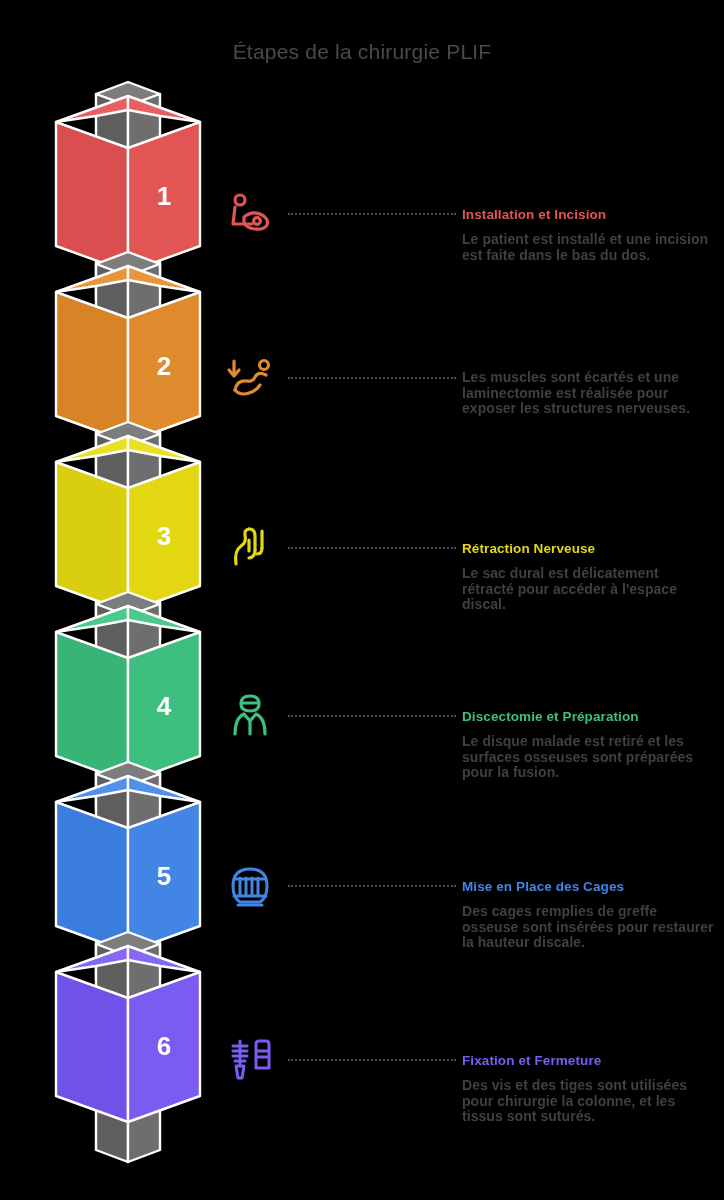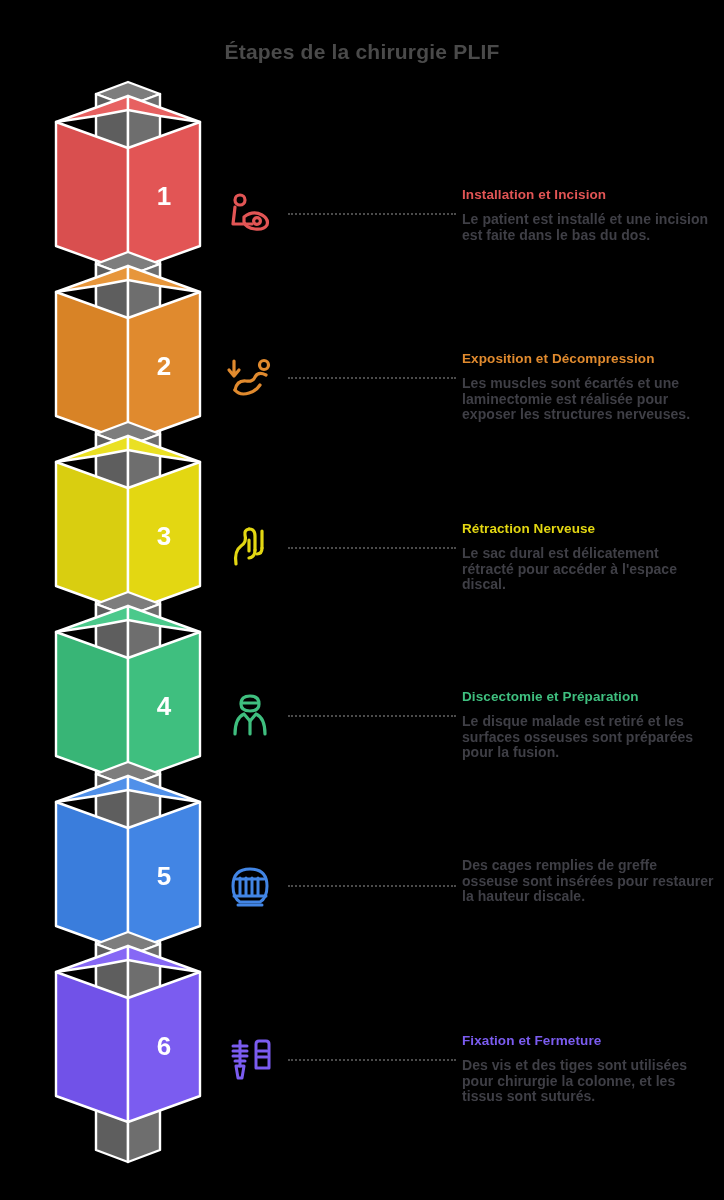--- a/index.html
+++ b/index.html
@@ -20,21 +20,21 @@
   }
 
   
   #title {
     position: absolute;
     left: 0;
     top: 40px;
     width: 724px;
     text-align: center;
     font-size: 21px;
-    font-weight: bold;
+    font-weight: normal;
     color: #4a4a4a;
     letter-spacing: 0.2px;
   }
 
   
   #stack {
     position: absolute;
     left: 0;
     top: 0;
     width: 300px;
@@ -65,20 +65,21 @@
     left: 78px;
     width: 168px;
     height: 2px;
     border-top: 2px dotted #4b4b4b;
   }
 
   .row-text {
     position: absolute;
     left: 252px;
     width: 252px;
+    margin-top: 20px;
   }
 
   .row-heading {
     font-size: 13.5px;
     font-weight: bold;
     line-height: 17px;
     letter-spacing: 0.1px;
     margin-bottom: 9px;
   }
 
@@ -196,21 +197,20 @@
     <div class="row-icon">
       <svg viewBox="0 0 56 56" fill="none" stroke="#E08A2E" stroke-width="3.2" stroke-linecap="round" stroke-linejoin="round">
         <circle cx="42" cy="15" r="4.5"></circle>
         <path d="M12 11 L12 25 M7 20 L12 26 L17 20"></path>
         <path d="M13 40 Q15 30 24 31 Q31 32 33 27 Q36 21 44 25"></path>
         <path d="M13 40 Q18 46 27 43 Q34 41 38 35"></path>
       </svg>
     </div>
     <div class="row-dots" style="top:27px"></div>
     <div class="row-text">
-      <div class="row-heading" style="color:#E08A2E">Exposition et Décompression</div>
       <div class="row-body">Les muscles sont écartés et une laminectomie est réalisée pour exposer les structures nerveuses.</div>
     </div>
   </div>
 
   <div class="row" style="top:520px">
     <div class="row-icon">
       <svg viewBox="0 0 56 56" fill="none" stroke="#E3D712" stroke-width="3.2" stroke-linecap="round" stroke-linejoin="round">
         <path d="M14 44 Q12 31 19 26 Q25 22 23 15 Q22 10 27 9"></path>
         <path d="M27 9 Q33 9 33 16 L33 30"></path>
         <path d="M40 11 L40 28"></path>
@@ -247,20 +247,21 @@
       <svg viewBox="0 0 56 56" fill="none" stroke="#4285E4" stroke-width="3" stroke-linecap="round" stroke-linejoin="round">
         <path d="M11 28 Q11 11 28 11 Q45 11 45 28 Q45 40 38 44 L18 44 Q11 40 11 28 Z"></path>
         <path d="M12 38 L44 38"></path>
         <path d="M18 20 L18 37 M24 20 L24 37 M30 20 L30 37 M36 20 L36 37"></path>
         <path d="M14 21 L42 21"></path>
         <path d="M16 47 L40 47"></path>
       </svg>
     </div>
     <div class="row-dots" style="top:27px"></div>
     <div class="row-text">
+      <div class="row-heading" style="color:#4285E4">Mise en Place des Cages</div>
       <div class="row-body">Des cages remplies de greffe osseuse sont insérées pour restaurer la hauteur discale.</div>
     </div>
   </div>
 
   <div class="row" style="top:1032px">
     <div class="row-icon">
       <svg viewBox="0 0 56 56" fill="none" stroke="#7B5CF0" stroke-width="3" stroke-linecap="round" stroke-linejoin="round">
         <path d="M18 9 L18 34"></path>
         <path d="M11 14 L25 14 M11 19 L25 19 M11 24 L25 24 M13 29 L23 29"></path>
         <path d="M14 34 L22 34 L20 46 L16 46 Z"></path>

